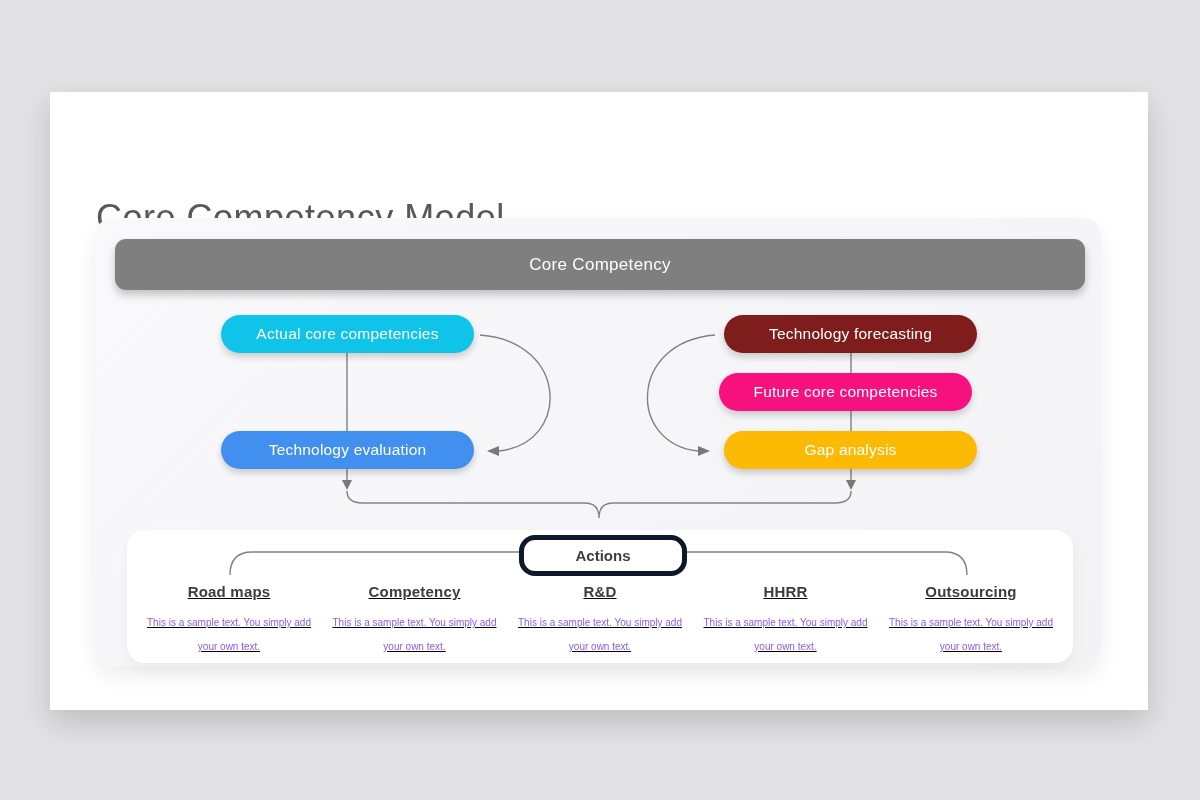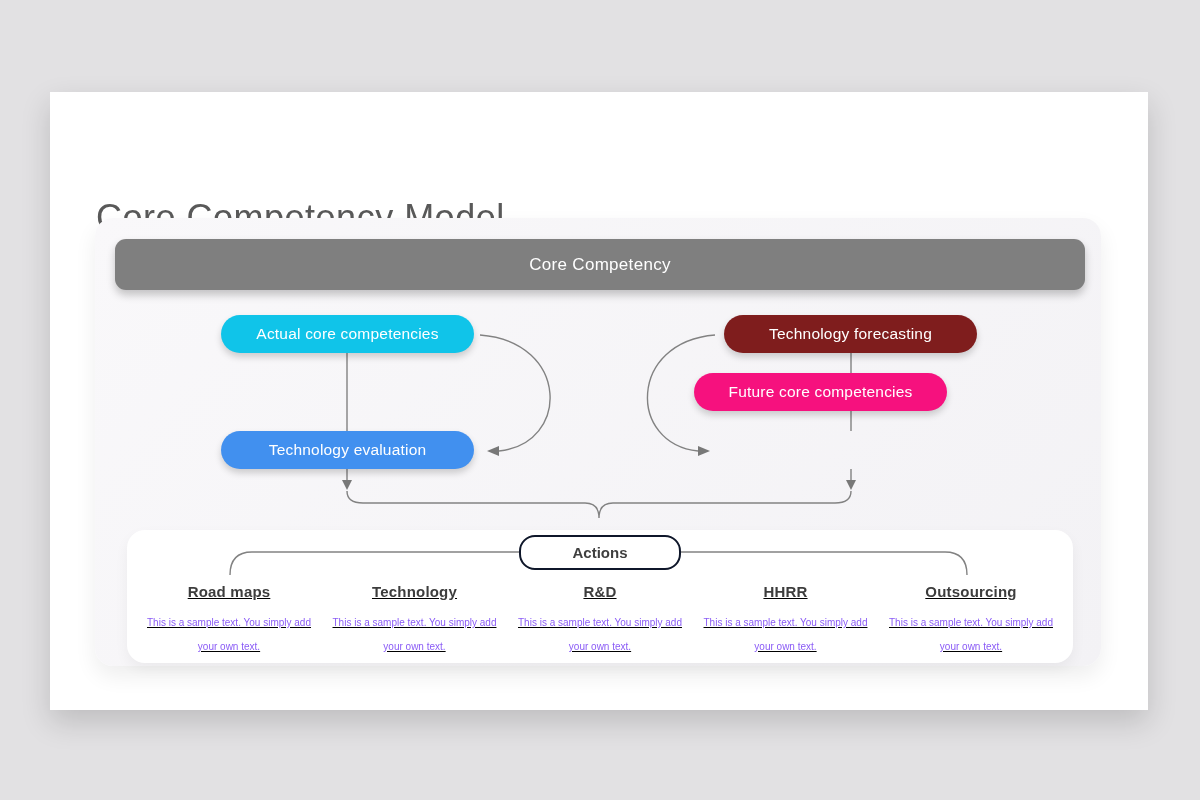--- a/index.html
+++ b/index.html
@@ -45,39 +45,39 @@
     position:absolute;width:253px;height:38px;
     border-radius:19px;
     display:flex;align-items:center;justify-content:center;
     color:#ffffff;font-size:15.5px;letter-spacing:0.2px;
     box-shadow:0 4px 7px rgba(0,0,0,0.18);
     z-index:3;
   }
   .pill-cyan{left:171px;top:223px;}
   .pill-blue{left:171px;top:339px;}
   .pill-purple{left:674px;top:223px;}
-  .pill-pink{left:644px;top:281px;}
+  .pill-pink{left:669px;top:281px;}
   .pill-yellow{left:674px;top:339px;}
   .connector-svg{
     position:absolute;left:0;top:0;width:1098px;height:618px;
     z-index:2;pointer-events:none;
   }
   .actions-panel{
     position:absolute;left:77px;top:438px;
     width:946px;height:133px;
     background:#ffffff;border-radius:18px;
     box-shadow:0 6px 14px rgba(0,0,0,0.05);
     z-index:1;
     display:flex;justify-content:space-between;
     padding:52px 14px 0 14px;box-sizing:border-box;text-decoration:underline;
   }
   .actions-pill{
     position:absolute;left:469px;top:443px;
     width:158px;height:31px;
-    background:#ffffff;border:2px solid #0f172a;border-radius:16px;
+    background:#ffffff;border:5px solid #0f172a;border-radius:16px;
     display:flex;align-items:center;justify-content:center;
     font-size:15px;font-weight:bold;color:#3f3f3f;
     z-index:3;
   }
   .action-col{
     width:176px;text-align:center;
   }
   .action-title{
     font-size:15px;font-weight:bold;color:#3d3d3d;
     line-height:20px;margin-bottom:9px;letter-spacing:0.2px;
@@ -129,28 +129,31 @@
   <div class="pill pill-cyan" style="background: rgb(16, 196, 233);">
     <span>Actual core competencies</span>
   </div>
 
   <div class="pill pill-purple" style="background: #7f1d1d;">
     <span>Technology forecasting</span>
   </div>
   <div class="pill pill-pink" style="background: rgb(246, 17, 126);">
     <span>Future core competencies</span>
   </div>
+  <div class="pill pill-yellow" style="background: rgb(252, 186, 4);">
+    <span>Gap analysis</span>
+  </div>
 
   <div class="actions-panel">
     <div class="action-col">
       <div class="action-title">Road maps</div>
       <div class="action-text">This is a sample text. You simply add your own text.</div>
     </div>
     <div class="action-col">
-      <div class="action-title">Technology</div>
+      <div class="action-title">Competency</div>
       <div class="action-text">This is a sample text. You simply add your own text.</div>
     </div>
     <div class="action-col">
       <div class="action-title">R&amp;D</div>
       <div class="action-text">This is a sample text. You simply add your own text.</div>
     </div>
     <div class="action-col">
       <div class="action-title">HHRR</div>
       <div class="action-text">This is a sample text. You simply add your own text.</div>
     </div>

